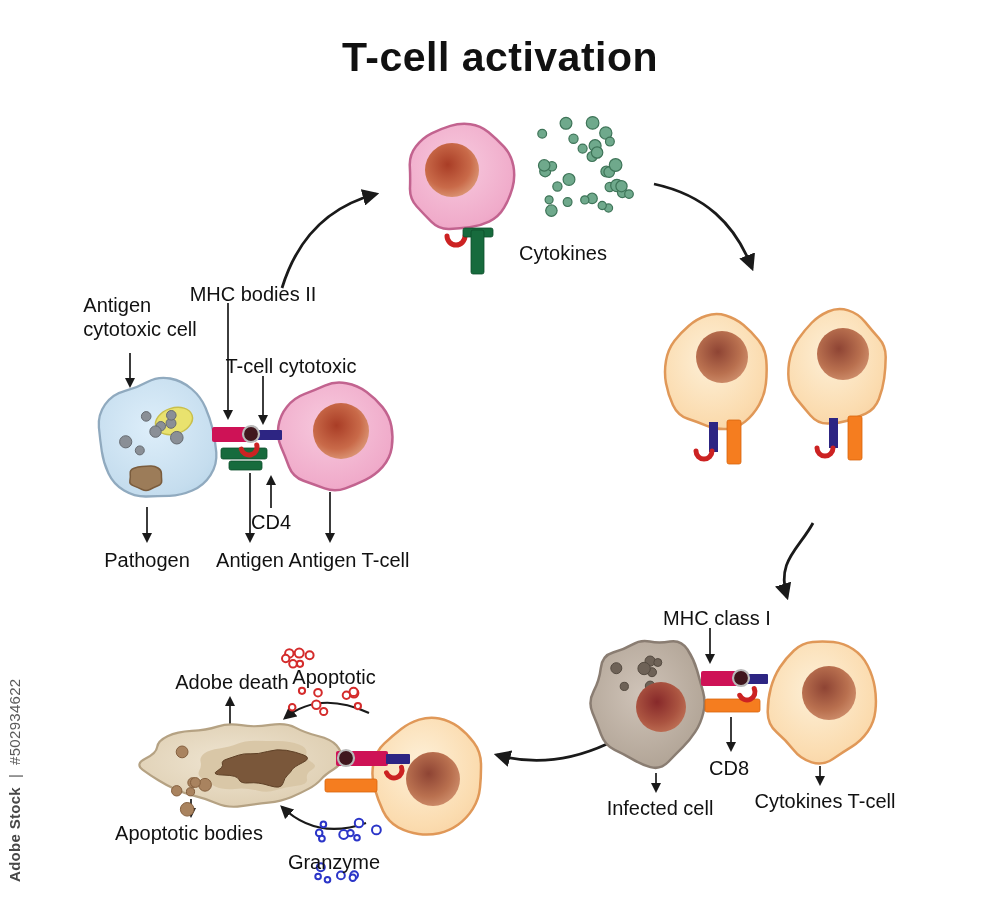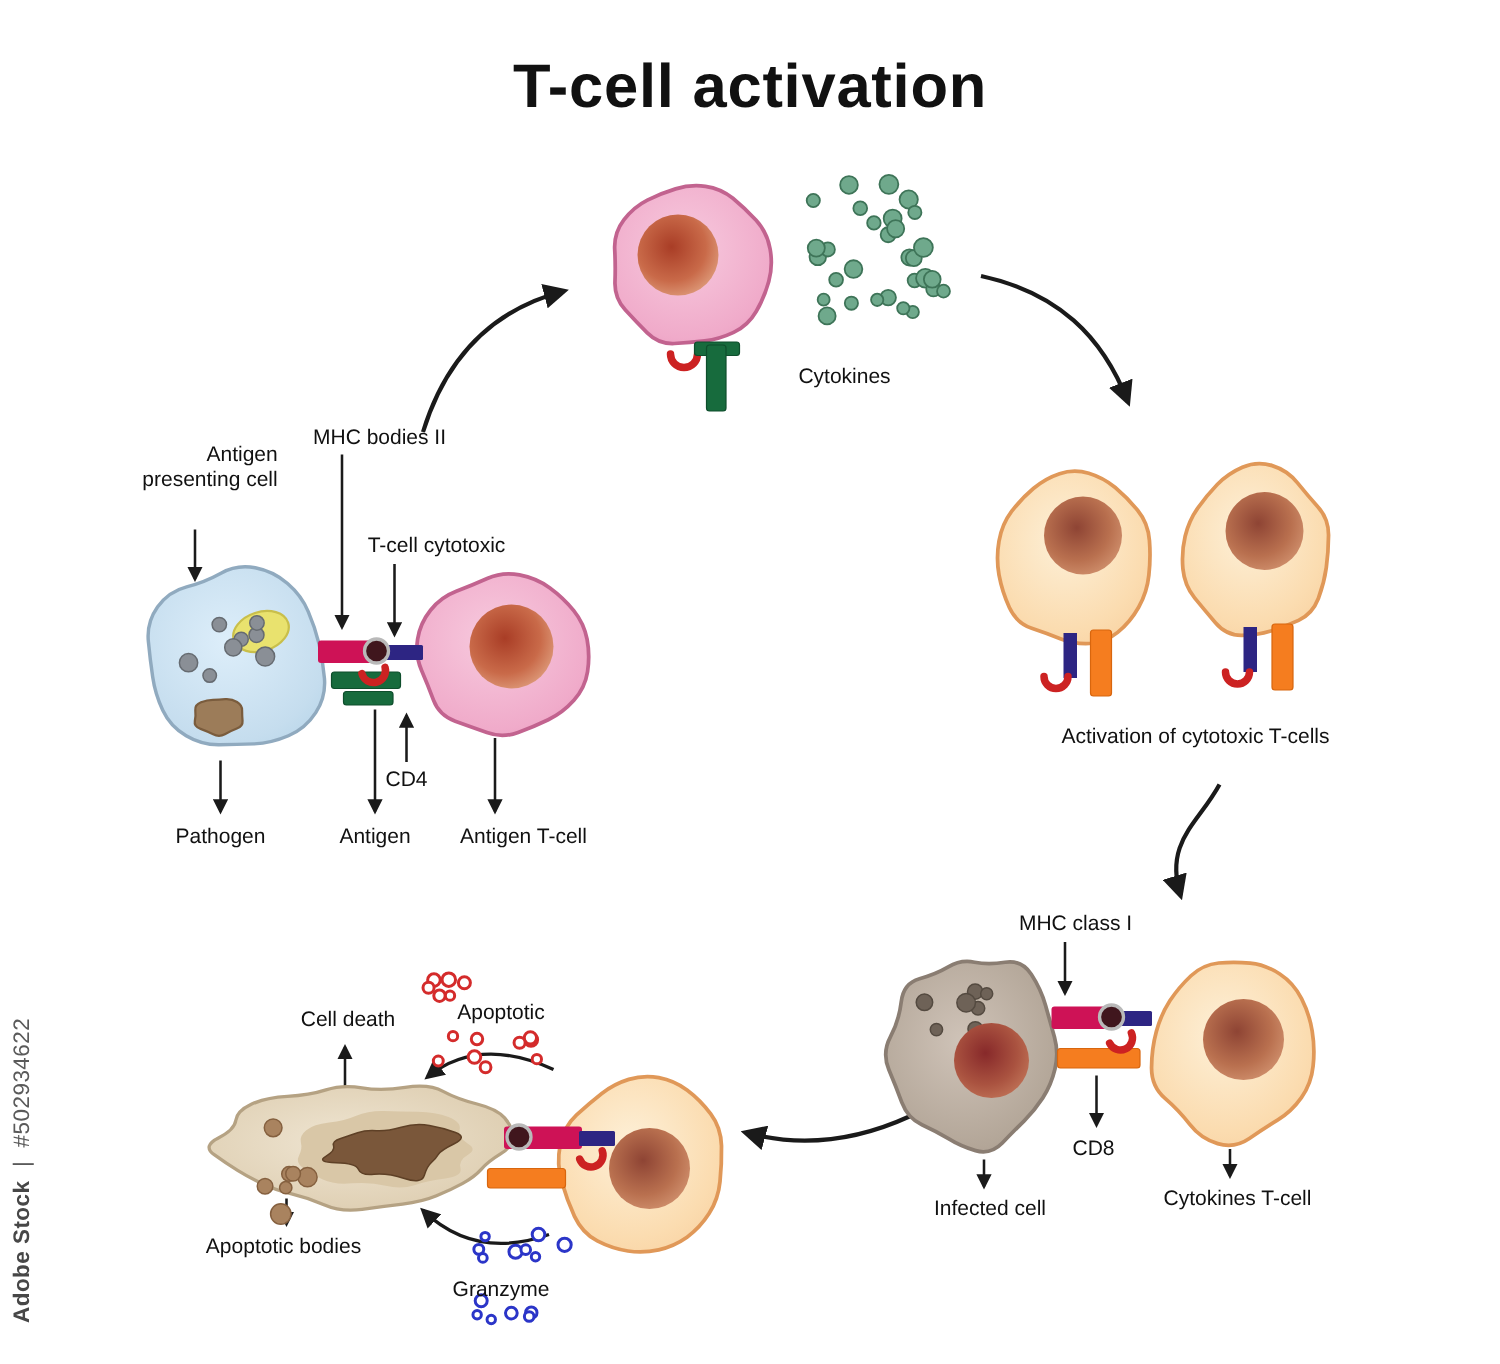--- a/index.html
+++ b/index.html
@@ -1,22 +1,22 @@
 <!DOCTYPE html>
 <html style="--mhc-bar: #ce1256; --tcr-navy: #2d2583; --cd4-green: #176b3d; --cd8-orange: #f57d1f; --receptor-hook-red: #cc2222; --cytokine-green: #6fa98c; --perforin-red: #d42b2b; --granzyme-blue: #2b35c8; --arrow-black: #1a1a1a; --helper-t-cell-pink: #efa9c8; --cytotoxic-t-cell-peach: #fbd9a6; --apc-blue: #bcd9ec; --infected-cell-gray: #b0a295; --apoptotic-cell-tan: #e3d4b8; --pathogen-brown: #9c7c59; --nucleus-red-orange: #bf5a3c;"><head>
 <meta charset="utf-8">
 <style>
   html,body{margin:0;padding:0;background:#fff;}
   .canvas{position:relative;width:1000px;height:909px;background:#fff;overflow:hidden;
           font-family:"Liberation Sans",sans-serif;color:#111;}
   svg.art{position:absolute;left:0;top:0;}
   .title{position:absolute;left:500px;top:34px;transform:translateX(-50%);
          font-size:41px;font-weight:600;letter-spacing:.5px;white-space:nowrap;}
-  .lbl{position:absolute;transform:translateX(-50%);font-size:14px;line-height:1.18;
-       text-align:right;white-space:nowrap;}
+  .lbl{position:absolute;transform:translateX(-50%);font-size:20px;line-height:1.18;
+       text-align:left;white-space:nowrap;}
   .watermark{position:absolute;left:6px;top:882px;transform:rotate(-90deg);
              transform-origin:0 0;font-size:15px;color:#5a5a5a;white-space:nowrap;letter-spacing:.3px;}
   .watermark .brand{font-weight:700;color:#474747;}
   
   .flow{fill:none;stroke:var(--arrow-black);stroke-width:2.8;}
   .flow2{fill:none;stroke:var(--arrow-black);stroke-width:2.2;}
   .larrow path{fill:none;stroke:var(--arrow-black);stroke-width:1.7;}
   .mhc{fill:var(--mhc-bar);}
   .navy{fill:var(--tcr-navy);}
   .green{fill:var(--cd4-green);stroke:#0e4e2c;stroke-width:.8;}
@@ -281,37 +281,36 @@
         </g>
     </g>
   </svg>
 
   <div class="title">T-cell activation</div>
 
   <div class="lbl" style="left:563px;top:242px">Cytokines</div>
 
   <div class="lbl" style="left:140px;top:294px">
     <span>Antigen</span><br>
-    <span>presenting cell</span>
+    <span>cytotoxic cell</span>
   </div>
   <div class="lbl" style="left:253px;top:283px">MHC bodies II</div>
   <div class="lbl" style="left:291px;top:355px">T-cell cytotoxic</div>
   <div class="lbl" style="left:147px;top:549px">Pathogen</div>
   <div class="lbl" style="left:250px;top:549px">Antigen</div>
   <div class="lbl" style="left:271px;top:511px">CD4</div>
   <div class="lbl" style="left:349px;top:549px">Antigen T-cell</div>
 
-  <div class="lbl" style="left:797px;top:482px">Activation of cytotoxic T-cells</div>
 
   <div class="lbl" style="left:717px;top:607px">MHC class I</div>
   <div class="lbl" style="left:729px;top:757px">CD8</div>
   <div class="lbl" style="left:660px;top:797px">Infected cell</div>
   <div class="lbl" style="left:825px;top:790px">Cytokines T-cell</div>
 
-  <div class="lbl" style="left:232px;top:671px">Cell death</div>
+  <div class="lbl" style="left:232px;top:671px">Adobe death</div>
   <div class="lbl" style="left:334px;top:666px">Apoptotic</div>
   <div class="lbl" style="left:189px;top:822px">Apoptotic bodies</div>
   <div class="lbl" style="left:334px;top:851px">Granzyme</div>
 
   <div class="watermark">
     <span class="brand">Adobe Stock</span>
     <span>&nbsp;</span><span>|</span><span>&nbsp;</span>
     <span class="num">#502934622</span>
   </div>
 </div>

